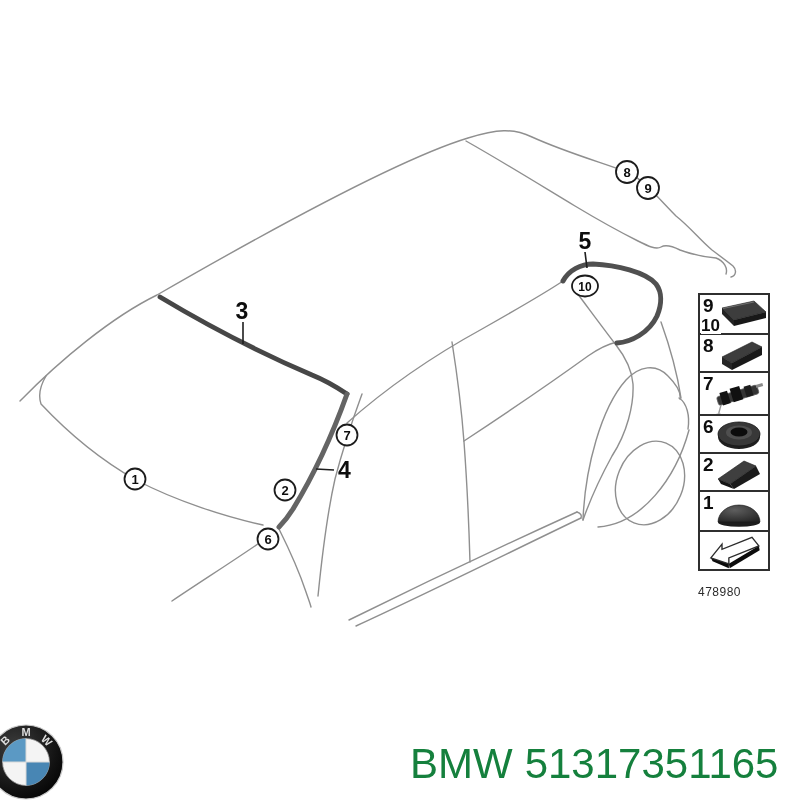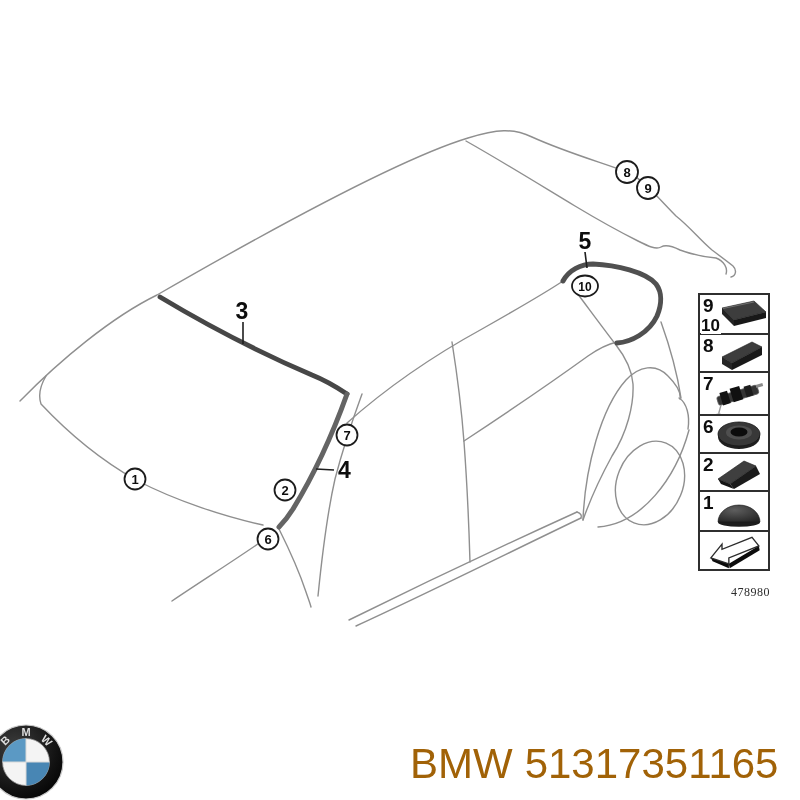--- a/index.html
+++ b/index.html
@@ -21,26 +21,26 @@
   .lbl-left{text-anchor:start;}
 
   
   .legend{position:absolute;left:698px;top:293px;width:72px;background:#fff;
           border:2px solid #2f2f2f;box-sizing:border-box;}
   .lrow{position:relative;border-bottom:2px solid #2f2f2f;box-sizing:border-box;background:#fff;}
   .lrow.last{border-bottom:none;}
   .lnum{position:absolute;top:1px;left:3px;font-weight:bold;font-size:19px;line-height:1;color:#0d0d0d;}
   .lnum2{position:absolute;bottom:-1px;left:1px;font-weight:bold;font-size:17px;line-height:1;color:#0d0d0d;background:#fff;padding-right:1px;}
   .licon{position:absolute;right:0px;top:50%;transform:translateY(-50%);}
-  .dnum{position:absolute;left:698px;top:585px;width:72px;text-align:right;
-        font-size:12px;letter-spacing:.5px;color:#2b2b2b;font-family:Liberation Serif, serif;}
+  .dnum{position:absolute;left:698px;top:585px;width:72px;text-align:left;
+        font-size:12px;letter-spacing:.5px;color:#2b2b2b;}
 
   
   .logo{position:absolute;left:-13px;top:723px;}
-  .footer-text{position:absolute;left:410px;top:740px;font-size:42px;color:#a16207;white-space:nowrap;}
+  .footer-text{position:absolute;left:410px;top:740px;font-size:42px;color:#15803d;white-space:nowrap;}
   .footer-text .brand{margin-right:12px;}
 </style>
 </head>
 <body>
 
 <svg class="stage" width="800" height="800" viewBox="0 0 800 800">
 
   <g>
     <path class="outline" d="M 20,401 C 60,360 112,317 157,295 C 268,231 402,158 468,138 C 497,129 513,128 532,137
          C 565,152 600,162 627,172 C 638,177 644,183 650,189 C 660,199 668,208 676,216

